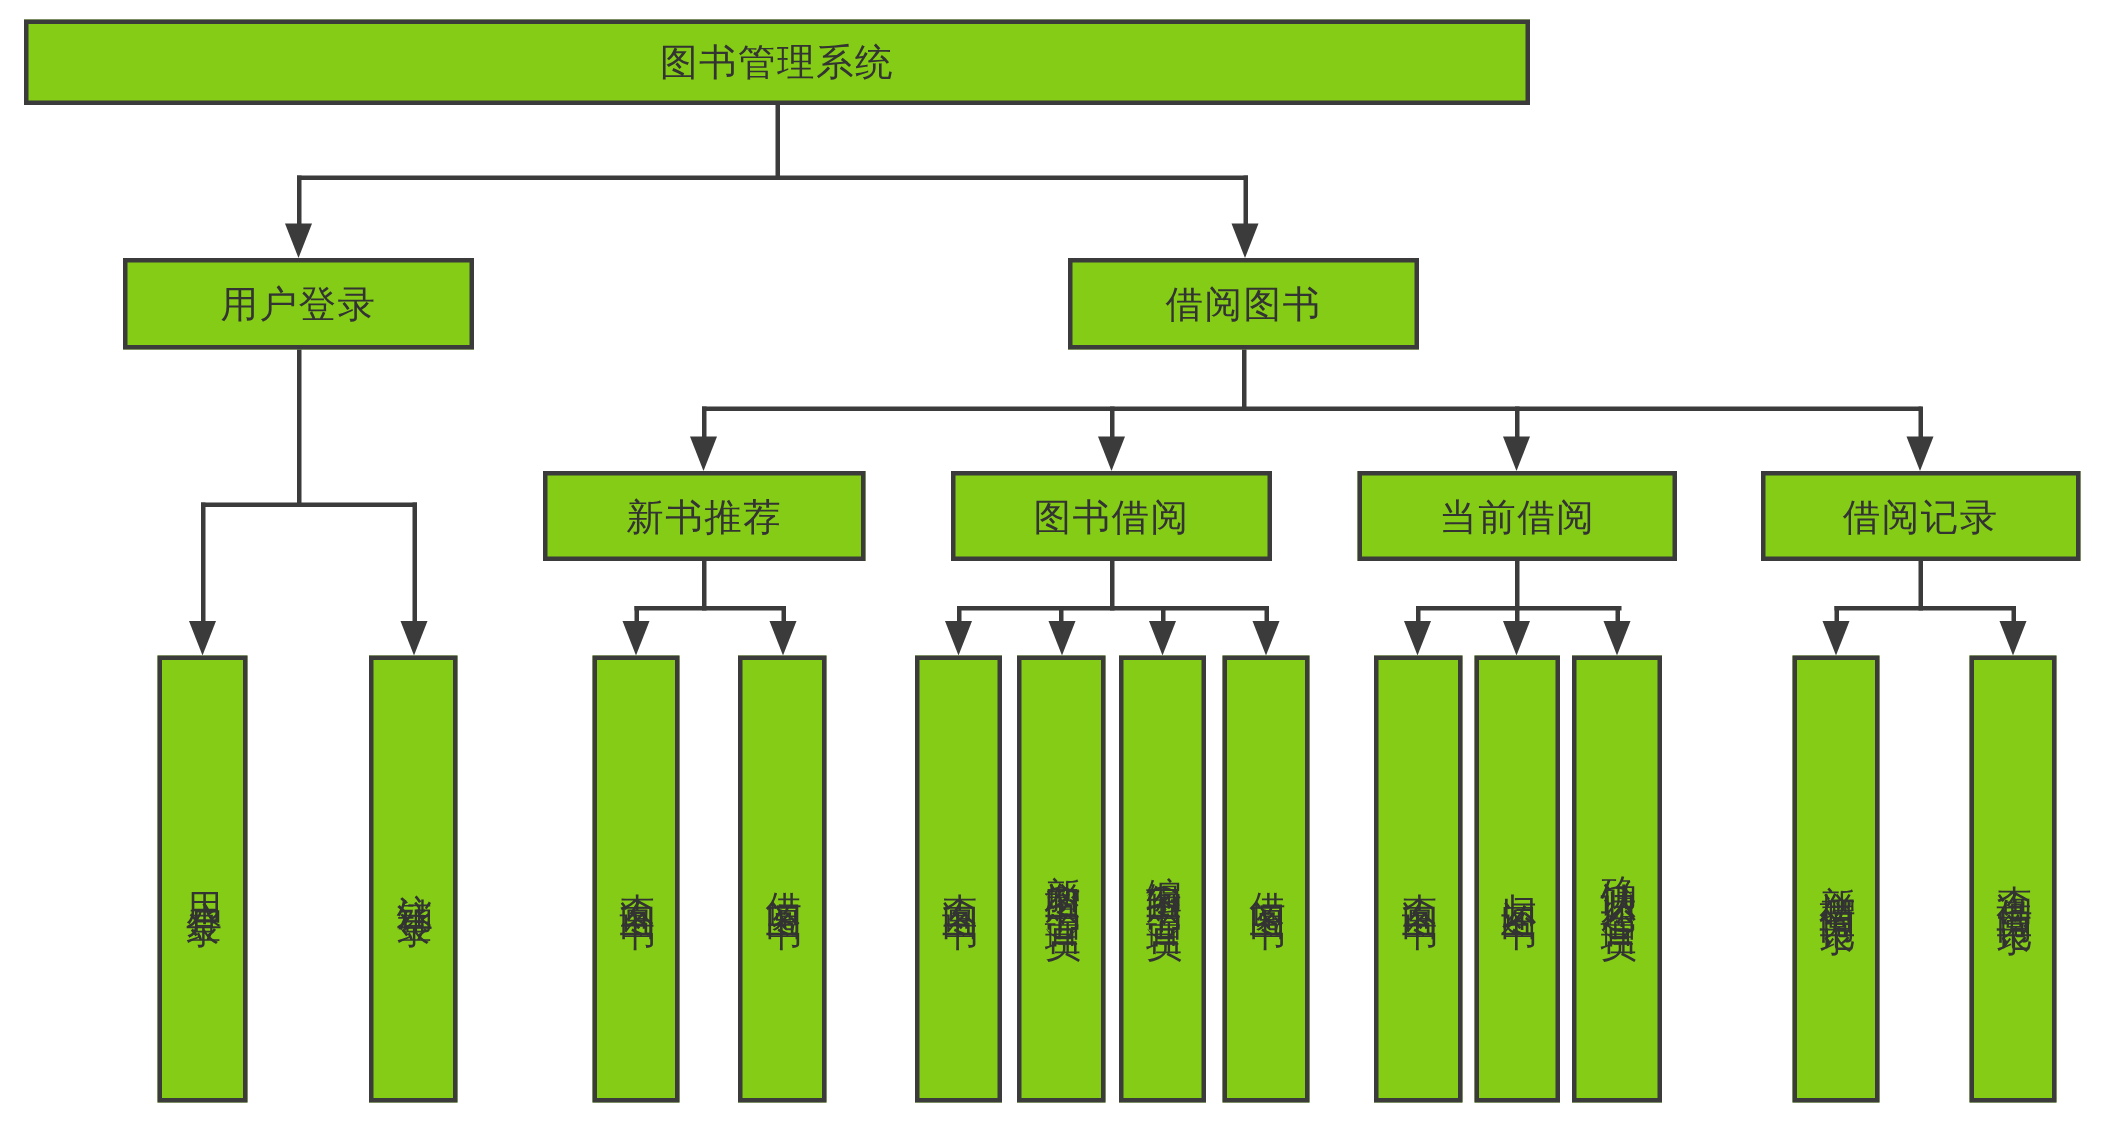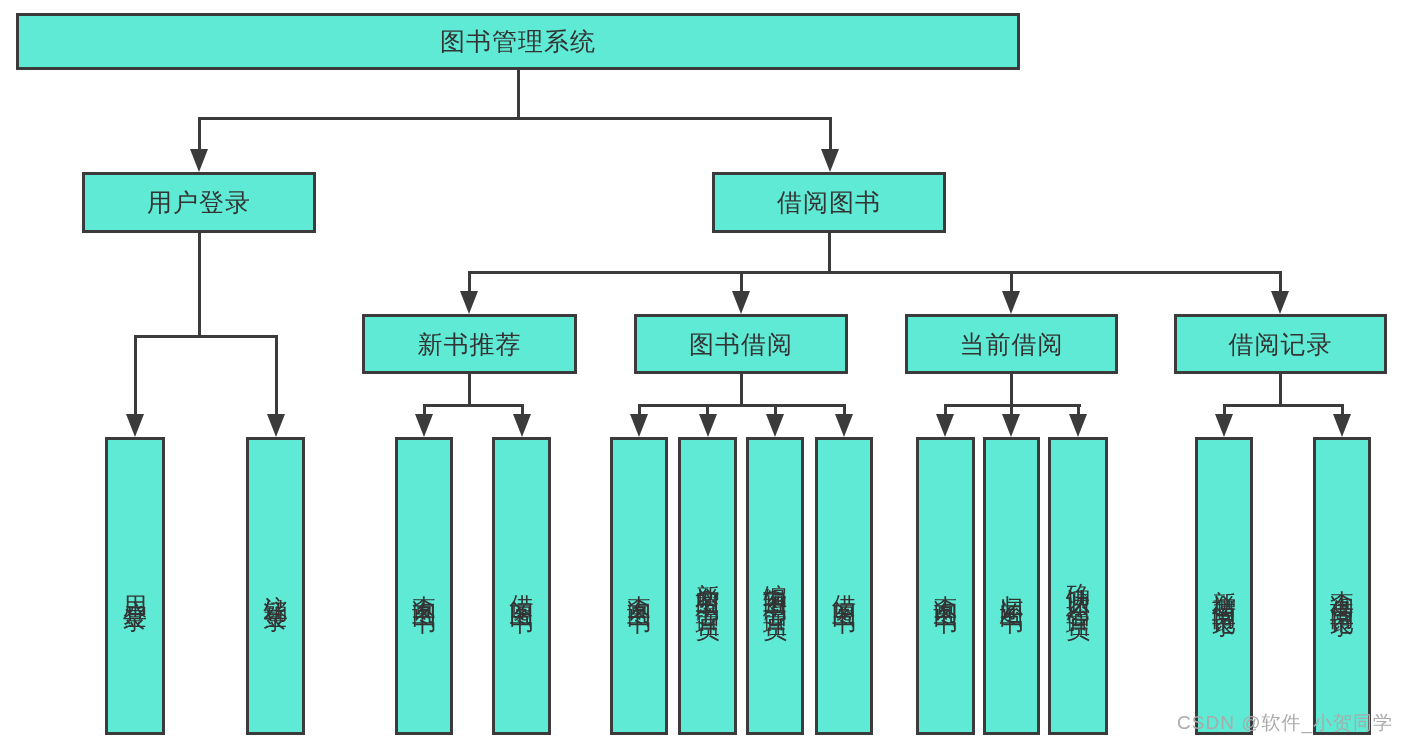--- a/index.html
+++ b/index.html
@@ -8,21 +8,21 @@
     width: 1405px;
     height: 747px;
     background: #ffffff;
     overflow: hidden;
     font-family: "Liberation Sans", "DejaVu Sans", sans-serif;
   }
   .box {
     position: absolute;
     box-sizing: border-box;
     border: 3px solid #3b3b3b;
-    background: #5eead4;
+    background: #84cc16;
     display: flex;
     align-items: center;
     justify-content: center;
     color: #333333;
   }
   .h-label {
     font-size: 25px;
     letter-spacing: 1px;
     white-space: nowrap;
   }
@@ -180,15 +180,14 @@
     <span class="v-label">确认归还（管理员）</span>
   </div>
 
   <div class="box" style="left:1195px; top:437px; width:58px; height:298px;">
     <span class="v-label">新增借阅记录</span>
   </div>
   <div class="box" style="left:1313px; top:437px; width:58px; height:298px;">
     <span class="v-label">查询借阅记录</span>
   </div>
 
-  <div class="watermark">CSDN @软件_小贺同学</div>
 
 </div>
 
 </body></html>

